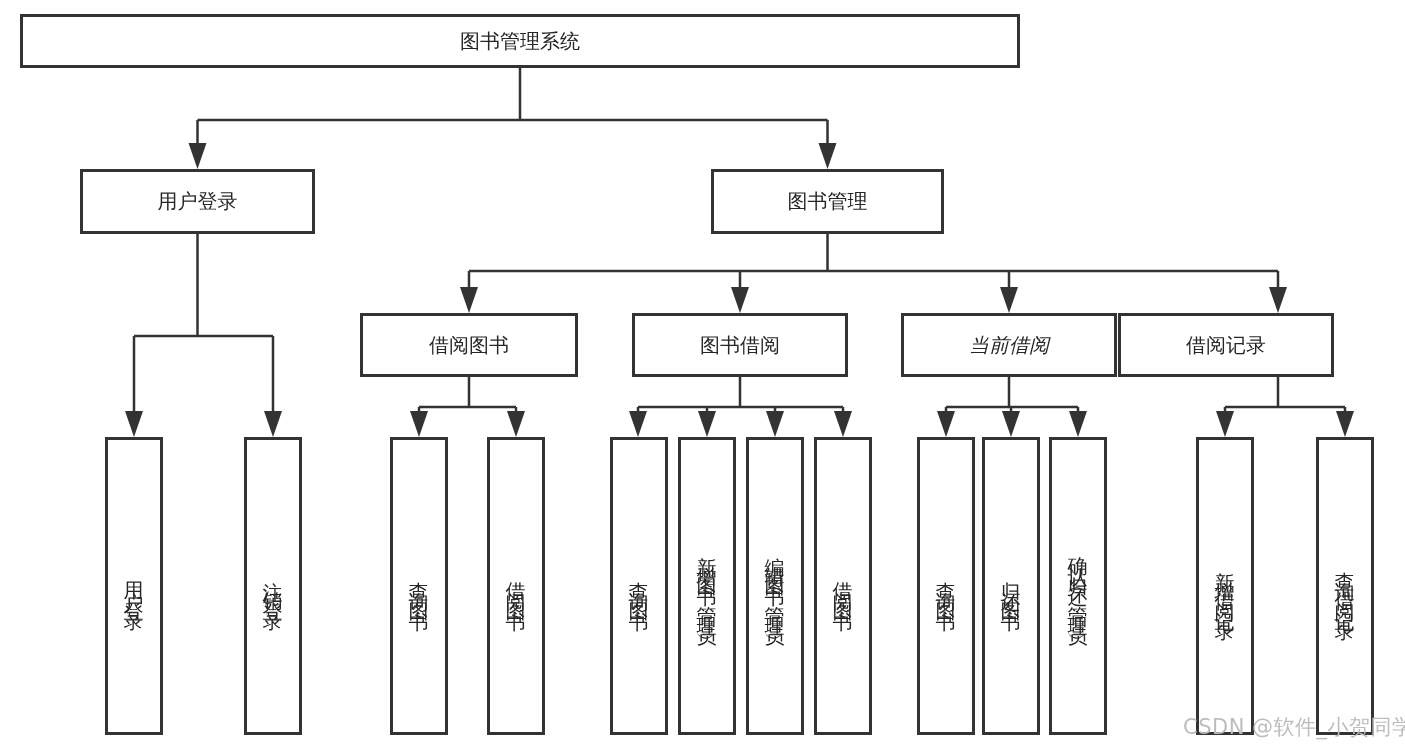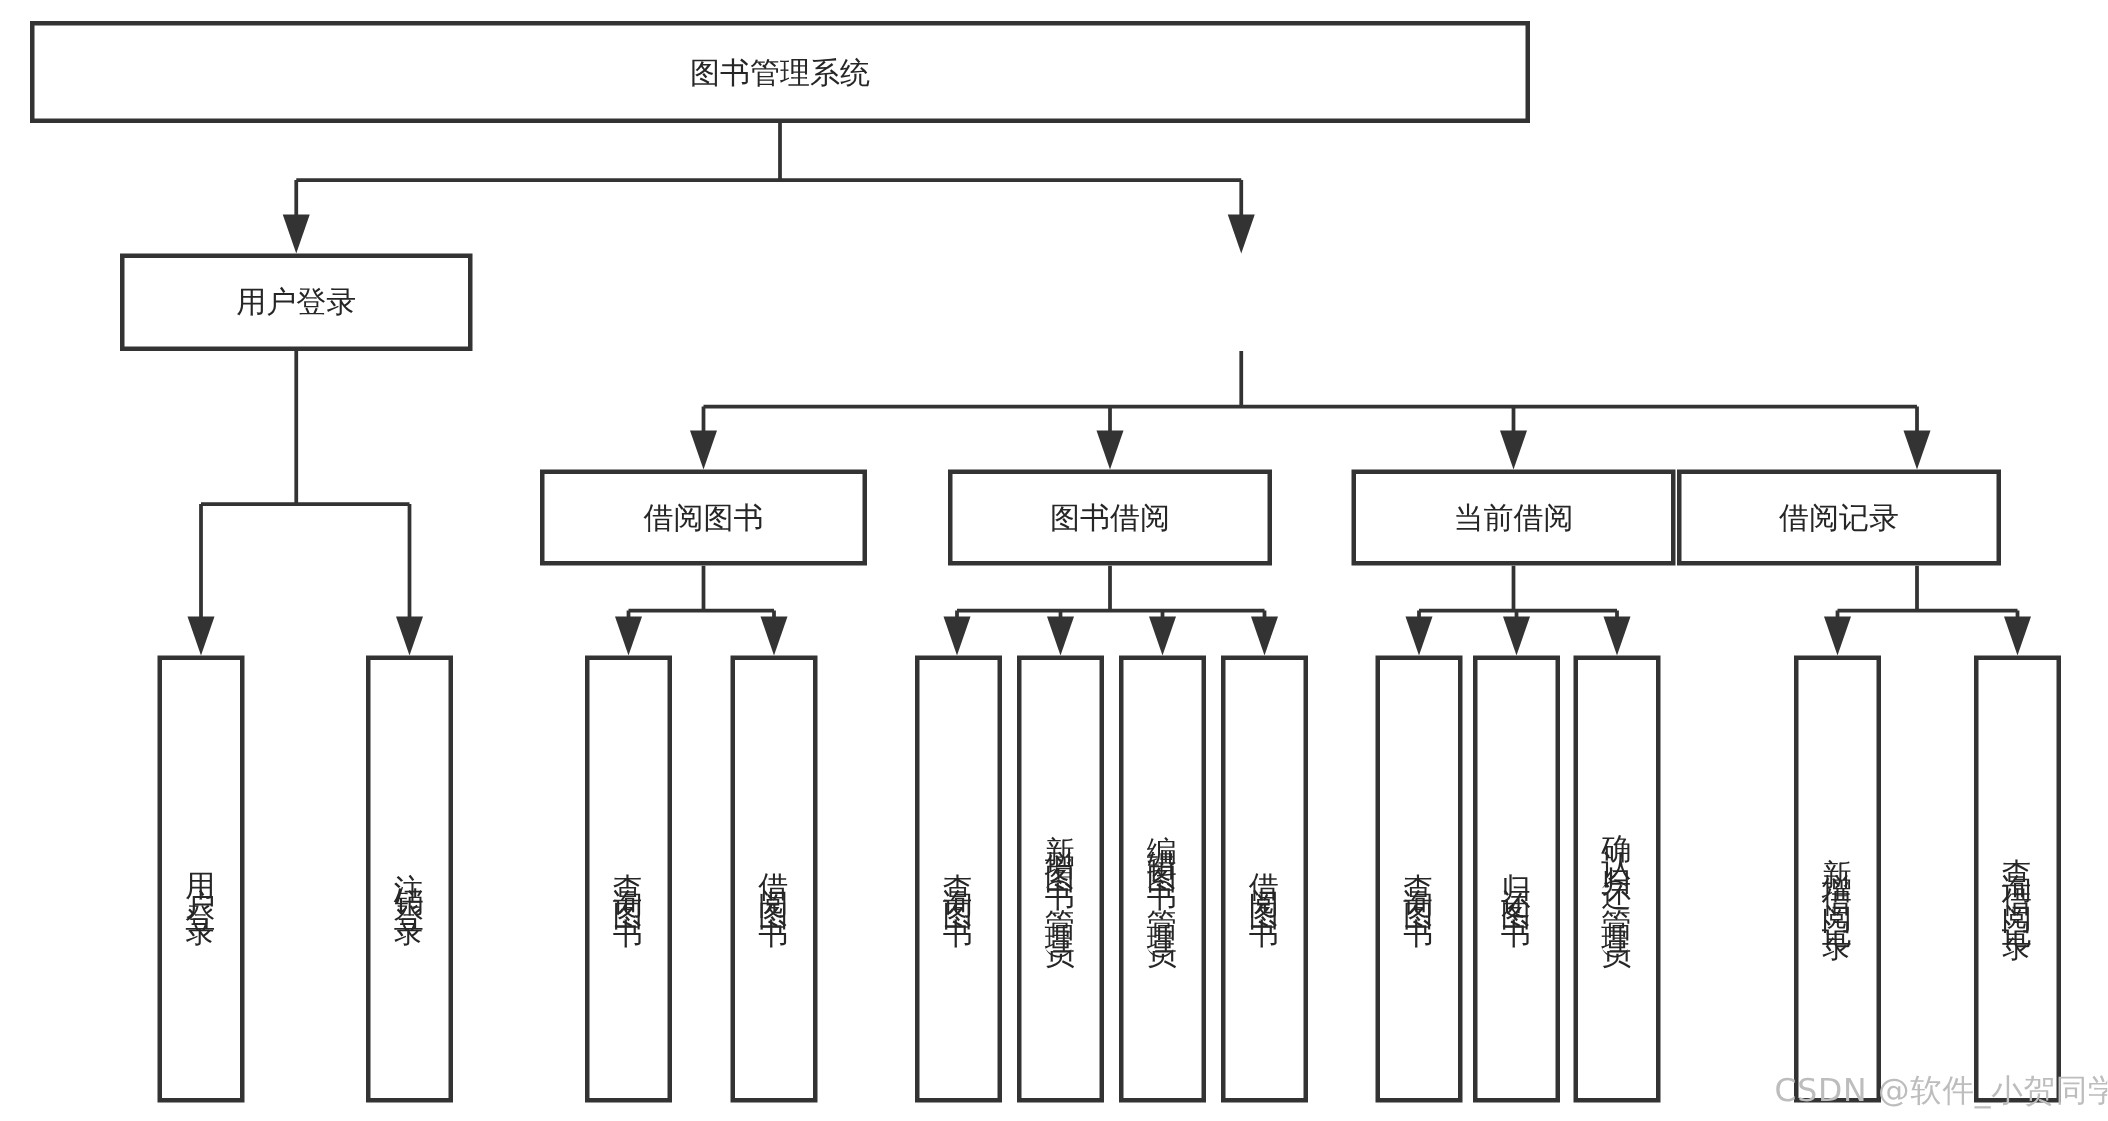--- a/index.html
+++ b/index.html
@@ -59,26 +59,26 @@
     position: absolute;
     left: 1183px;
     top: 713px;
     font-size: 21px;
     color: #bdbdbd;
     white-space: nowrap;
     z-index: 5;
     letter-spacing: 0.5px;
   }
   
-  .n-root { left: 20px;  top: 14px;  width: 1000px; height: 68px; }
+  .n-root { left: 20px;  top: 14px;  width: 1000px; height: 54px; }
   .n-l2a  { left: 80px;  top: 169px; width: 235px;  height: 65px; }
   .n-l2b  { left: 711px; top: 169px; width: 233px;  height: 65px; }
   .n-l3a  { left: 360px; top: 313px; width: 218px;  height: 64px; }
   .n-l3b  { left: 632px; top: 313px; width: 216px;  height: 64px; }
-  .n-l3c  { left: 901px; top: 313px; width: 216px;  height: 64px; }
+  .n-l3c  { left: 901px; top: 313px; width: 216px;  height: 64px; font-style: italic; }
   .n-l3d  { left: 1118px;top: 313px; width: 216px;  height: 64px; }
   
   .lf-a1 { left: 105px; }  .lf-a2 { left: 244px; }
   .lf-b1 { left: 390px; }  .lf-b2 { left: 487px; }
   .lf-c1 { left: 610px; }  .lf-c2 { left: 678px; }  .lf-c3 { left: 746px; }  .lf-c4 { left: 814px; }
   .lf-d1 { left: 917px; }  .lf-d2 { left: 982px; }  .lf-d3 { left: 1049px; }
   .lf-e1 { left: 1196px; } .lf-e2 { left: 1316px; }
 </style>
 </head>
 <body>
@@ -125,20 +125,23 @@
     </g>
   </svg>
 
   <div class="box n-root">
     <span>图书管理系统</span>
   </div>
 
   <div class="box n-l2a">
     <span>用户登录</span>
   </div>
+  <div class="box n-l2b">
+    <span>图书管理</span>
+  </div>
 
   <div class="box n-l3a">
     <span>借阅图书</span>
   </div>
   <div class="box n-l3b">
     <span>图书借阅</span>
   </div>
   <div class="box n-l3c">
     <span>当前借阅</span>
   </div>

